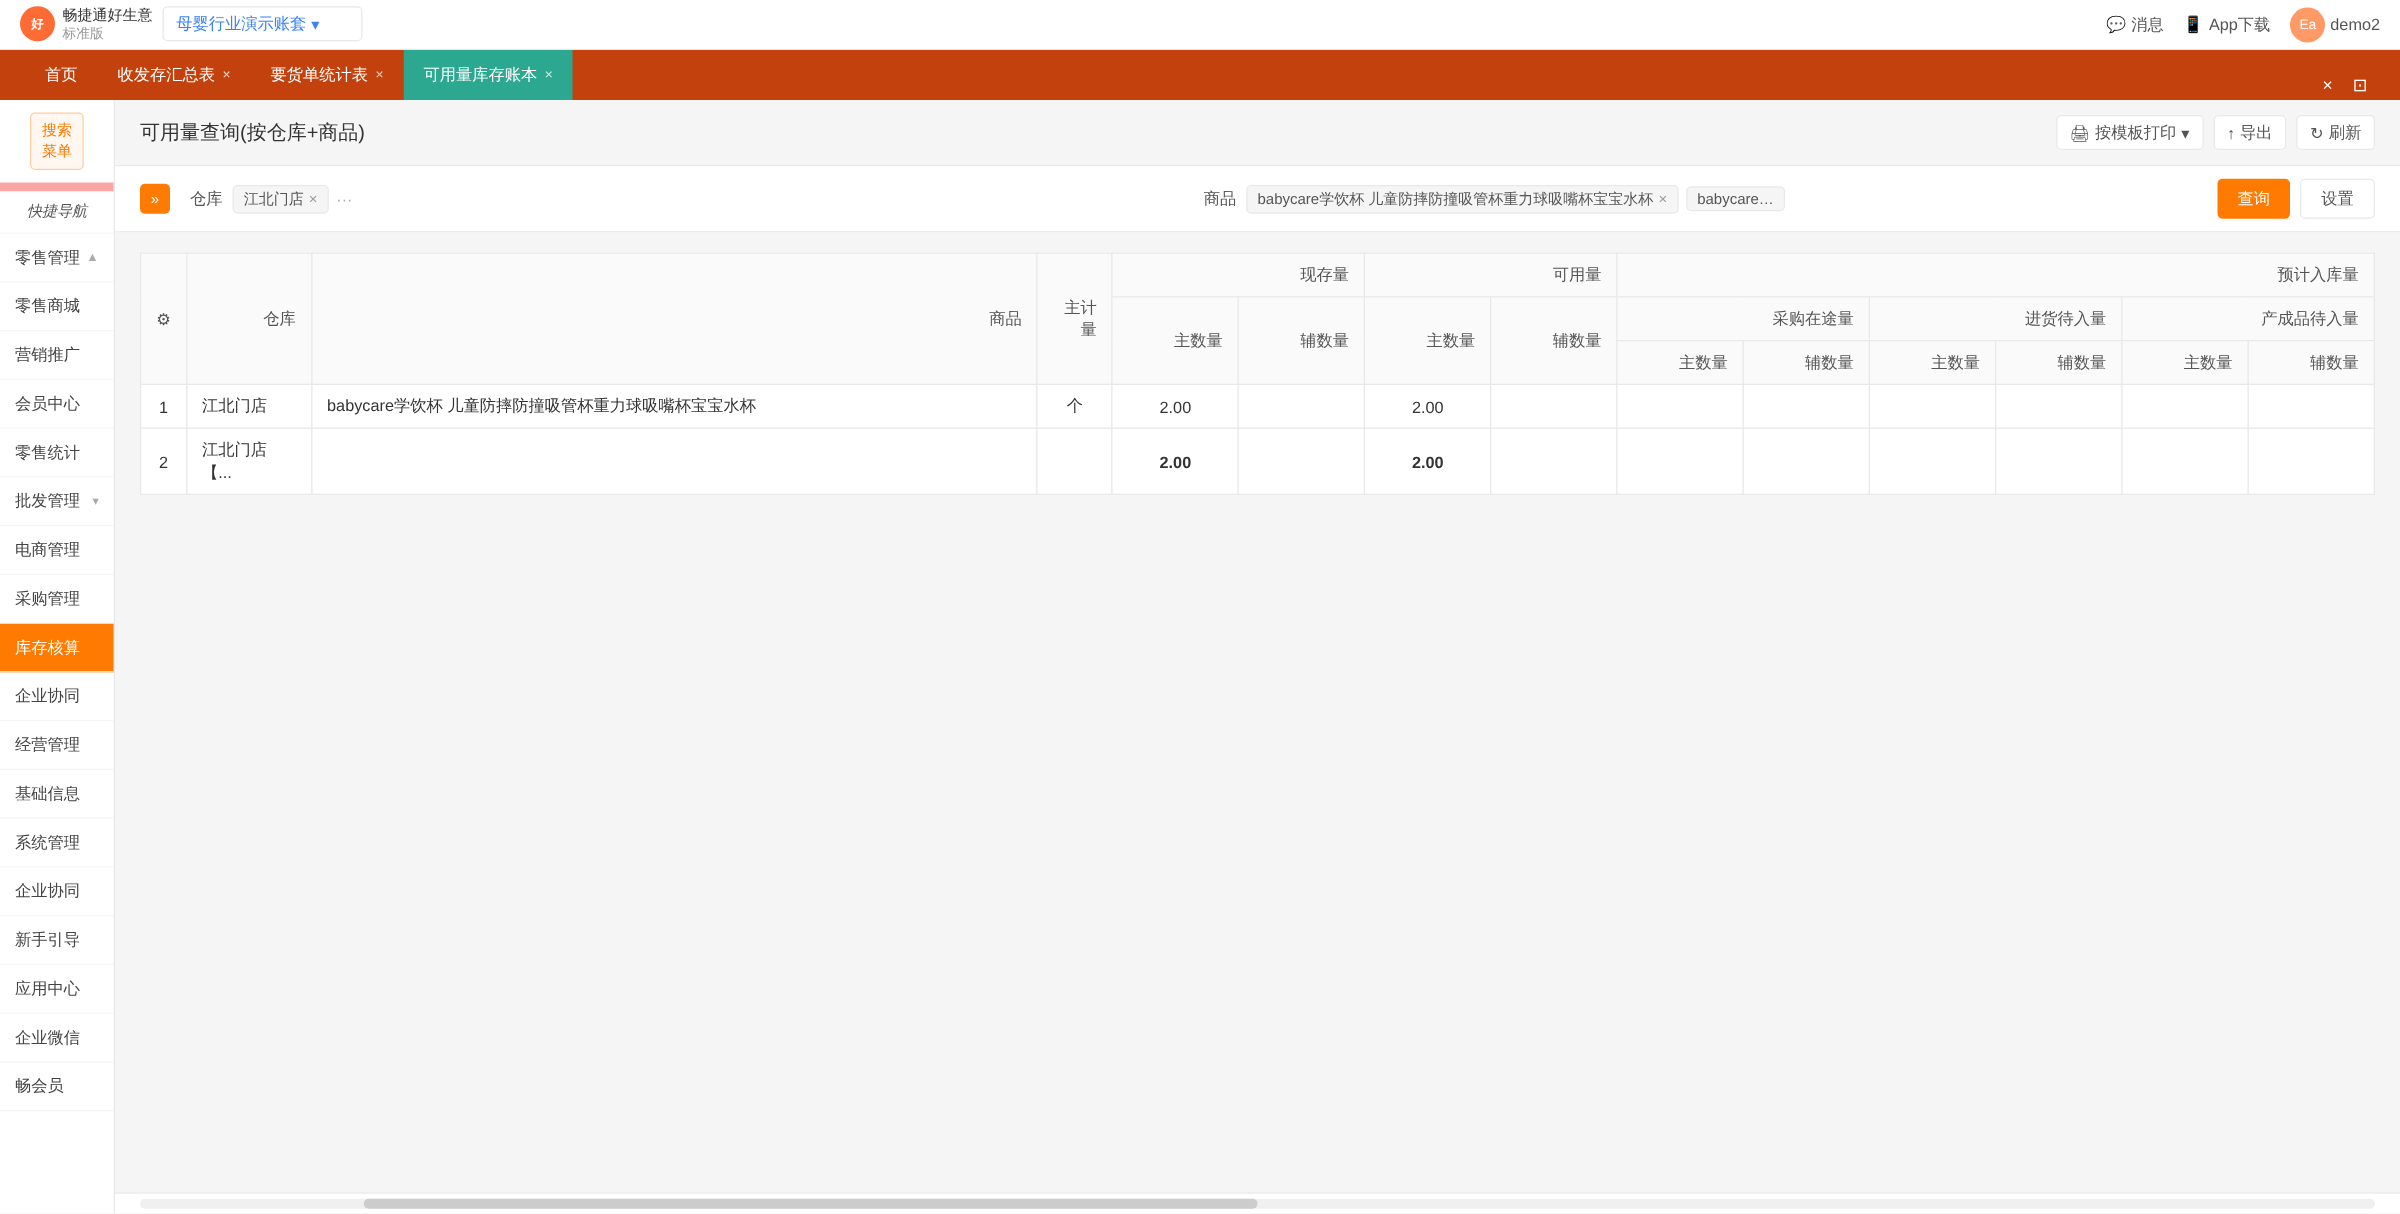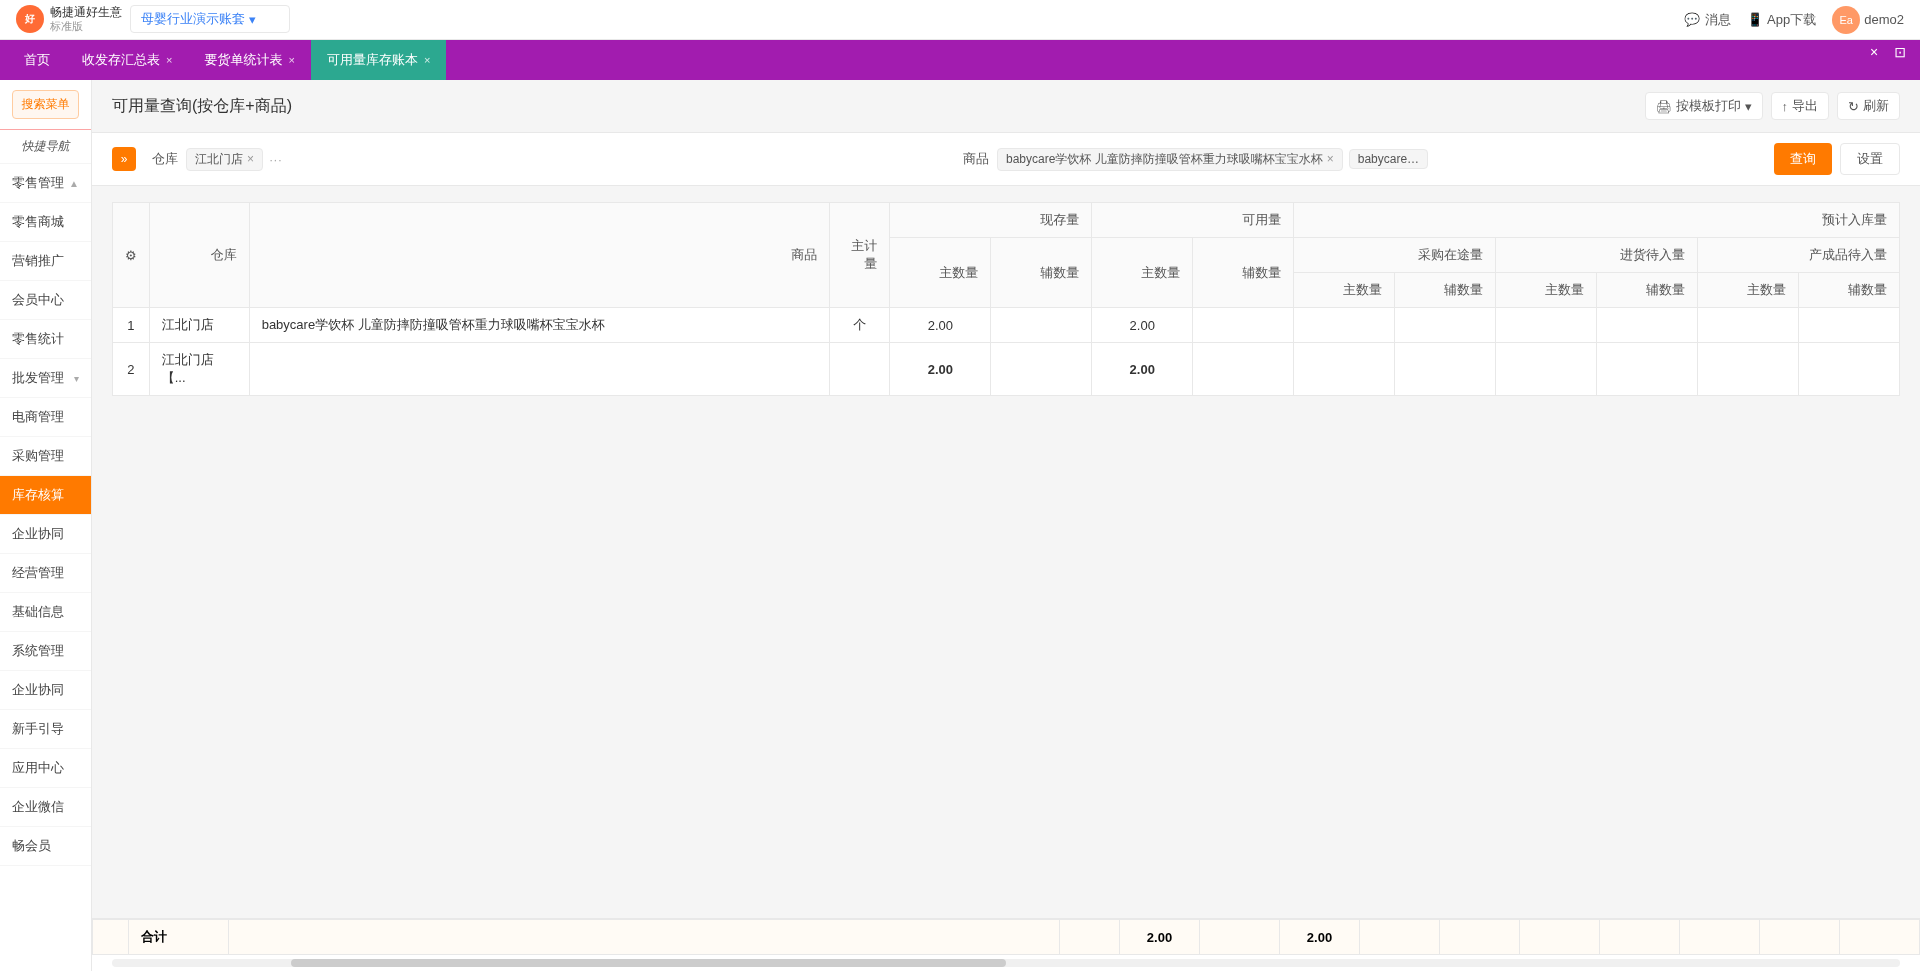--- a/index.html
+++ b/index.html
@@ -21,26 +21,26 @@
     .logo-icon { width: 28px; height: 28px; background: #ff6b35; border-radius: 50%; display: flex; align-items: center; justify-content: center; color: white; font-size: 10px; font-weight: bold; }
     .logo-text { font-size: 12px; color: #333; line-height: 1.2; }
     .logo-sub { font-size: 11px; color: #999; }
     .industry-selector { display: flex; align-items: center; gap: 4px; border: 1px solid #e8e8e8; border-radius: 4px; padding: 4px 10px; cursor: pointer; color: #3b82f6; font-size: 13px; min-width: 160px; }
     .top-bar-right { display: flex; align-items: center; gap: 16px; }
     .top-bar-btn { display: flex; align-items: center; gap: 4px; color: #555; cursor: pointer; font-size: 13px; }
     .avatar { width: 28px; height: 28px; border-radius: 50%; background: #ff9966; display: flex; align-items: center; justify-content: center; color: white; font-size: 11px; }
 
     
     .nav-tabs {
-      background: #a21caf;
+      background: #c2410c;
       height: 40px;
       display: flex;
-      align-items: flex-start;
+      align-items: flex-end;
       flex-shrink: 0;
-      padding: 0 8px;
+      padding: 0 20px;
     }
     .nav-tab {
       height: 40px;
       display: flex;
       align-items: center;
       padding: 0 16px;
       cursor: pointer;
       color: white;
       font-size: 13px;
       position: relative;
@@ -59,21 +59,21 @@
     
     .sidebar {
       width: 92px;
       background: white;
       border-right: 1px solid #e8e8e8;
       display: flex;
       flex-direction: column;
       flex-shrink: 0;
       overflow-y: auto;
     }
-    .sidebar-search { padding: 10px 12px; border-bottom: 1px solid #fca5a5; }
+    .sidebar-search { padding: 10px 24px; border-bottom: 7px solid #fca5a5; }
     .sidebar-search-btn { width: 100%; background: #fff7f0; border: 1px solid #ffcca0; color: #ff7a00; border-radius: 4px; padding: 5px; cursor: pointer; font-size: 12px; text-align: center; }
     .sidebar-nav { display: flex; flex-direction: column; font-style: italic; }
     .sidebar-nav-btn { padding: 8px; text-align: center; cursor: pointer; font-size: 12px; color: #555; border-bottom: 1px solid #f5f5f5; }
     .sidebar-item {
       display: flex;
       align-items: center;
       justify-content: space-between;
       padding: 10px 12px;
       cursor: pointer;
       font-size: 13px;
@@ -408,40 +408,20 @@
             <td></td>
             <td></td>
             <td></td>
             <td></td>
           </tr>
         </tbody>
       </table>
     </div>
 
     <div style="background:#fffbf5; border-top:1px solid #e8e8e8; flex-shrink:0;">
-      <table class="footer-table">
-        <tbody>
-            <tr>
-          <td style="width:36px;"></td>
-          <td style="width:100px;text-align:left;font-weight:bold;">合计</td>
-          <td style="text-align:left;"></td>
-          <td style="width:60px;"></td>
-          <td style="width:80px;font-weight:bold;">2.00</td>
-          <td style="width:80px;"></td>
-          <td style="width:80px;font-weight:bold;">2.00</td>
-          <td style="width:80px;"></td>
-          <td style="width:80px;"></td>
-          <td style="width:80px;"></td>
-          <td style="width:80px;"></td>
-          <td style="width:80px;"></td>
-          <td style="width:80px;"></td>
-          <td style="width:80px;"></td>
-        </tr>
-      </tbody>
-        </table>
       <div class="scrollbar-wrap">
         <div class="scrollbar-track">
           <div class="scrollbar-thumb"></div>
         </div>
       </div>
     </div>
 
   </div>
 </div>
 

